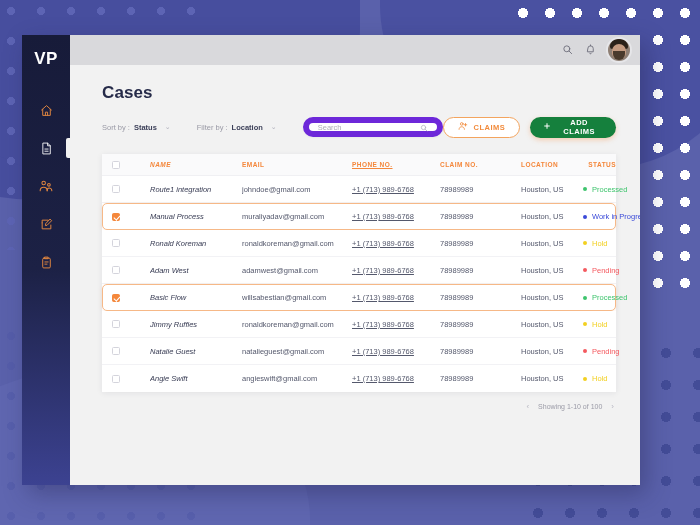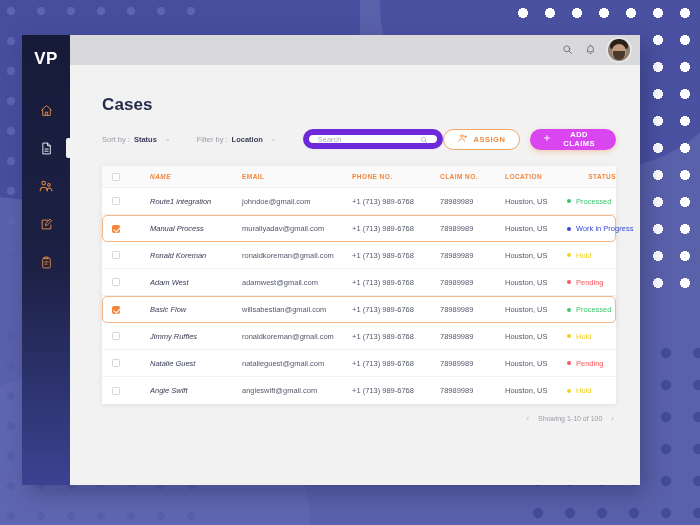--- a/index.html
+++ b/index.html
@@ -178,21 +178,21 @@
     background: #c39a80; border-radius: 7px 7px 6px 6px;
   }
   .avatar-img .beard {
     position: absolute; left: 5px; top: 12px;
     width: 12px; height: 9px;
     background: #4a3a2c; border-radius: 0 0 6px 6px;
   }
 
   .content {
     flex: 1;
-    padding: 30px 24px 0 32px;
+    padding: 18px 24px 0 32px;
     overflow: hidden;
   }
 
   h1.page-title {
     font-size: 17px;
     font-weight: bold;
     color: #262b49;
     letter-spacing: .1px;
     margin-bottom: 13px;
   }
@@ -254,21 +254,21 @@
     display: flex;
     align-items: center;
     gap: 6px;
     cursor: pointer;
     margin-right: 10px;
   }
   .btn-add {
     height: 21px;
     border: 0;
     border-radius: 11px;
-    background: #d946ef;
+    background: #15803d;
     color: #ffffff;
     font-size: 7.5px;
     font-weight: bold;
     letter-spacing: .5px;
     padding: 0 13px;
     display: flex;
     align-items: center;
     gap: 4px;
     cursor: pointer;
     box-shadow: 0 2px 5px rgba(244,135,59,.35);
@@ -308,23 +308,23 @@
     border: 1px solid #f6b887;
     border-radius: 5px;
     padding-left: 9px;
     box-shadow: 0 1px 4px rgba(244,135,59,.12);
   }
 
   .c-check { width: 17px; flex: 0 0 17px; }
   .c-av    { width: 21px; flex: 0 0 21px; }
   .c-name  { width: 92px; flex: 0 0 92px; font-style: italic; }
   .c-email { width: 110px; flex: 0 0 110px; }
-  .c-phone { width: 88px; flex: 0 0 88px; }
+  .c-phone { width: 88px; flex: 0 0 88px; text-decoration: underline; }
   .c-claim { width: 65px; flex: 0 0 65px; }
-  .c-loc   { width: 62px; flex: 0 0 62px; }
+  .c-loc   { width: 62px; flex: 0 0 62px; margin-left: 16px; }
   .c-stat  { flex: 1; text-align: right; }
 
   .cb {
     width: 8px; height: 8px;
     border: 1px solid #d4d4dc;
     border-radius: 1.5px;
     background: #ffffff;
     cursor: pointer;
     display: block;
   }
@@ -513,21 +513,21 @@
 
           <button class="btn-assign">
             <span>
               <svg width="10" height="10" viewBox="0 0 24 24" fill="none" stroke="#f28b3c" stroke-width="2" stroke-linecap="round" stroke-linejoin="round">
                 <circle cx="9" cy="7" r="3.2"></circle>
                   <path d="M2.5 20 c0-4 3-6.2 6.5-6.2 s6.5 2.2 6.5 6.2"></path>
                 <path d="M18 6 L18 12"></path>
                   <path d="M15 9 L21 9"></path>
               </svg>
             </span>
-            <span>ASSIGN</span>
+            <span>CLAIMS</span>
           </button>
 
           <button class="btn-add">
             <span>
               <svg width="8" height="8" viewBox="0 0 24 24" fill="none" stroke="#ffffff" stroke-width="3" stroke-linecap="round">
                 <path d="M12 5 L12 19"></path>
                   <path d="M5 12 L19 12"></path>
               </svg>
             </span>
             <span>ADD CLAIMS</span>

